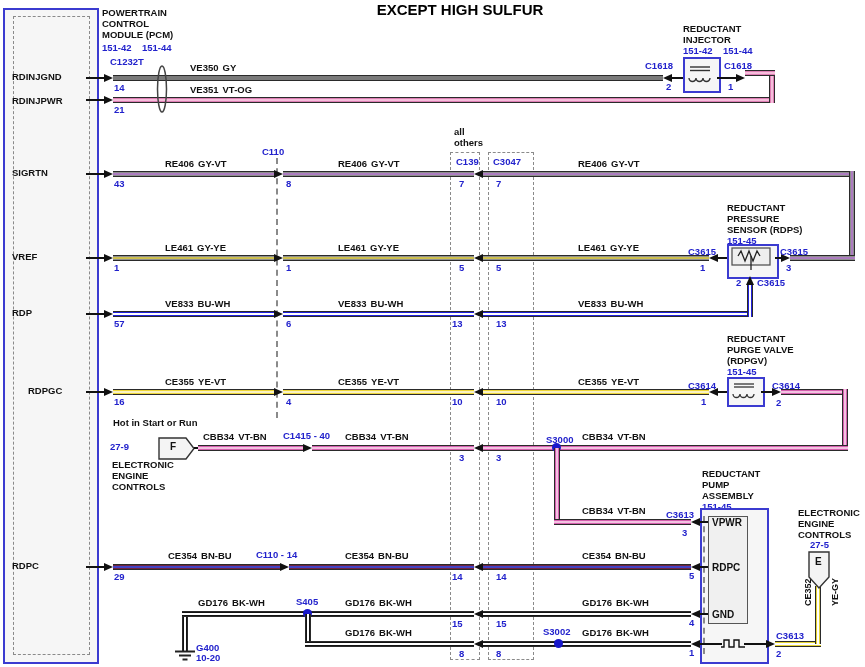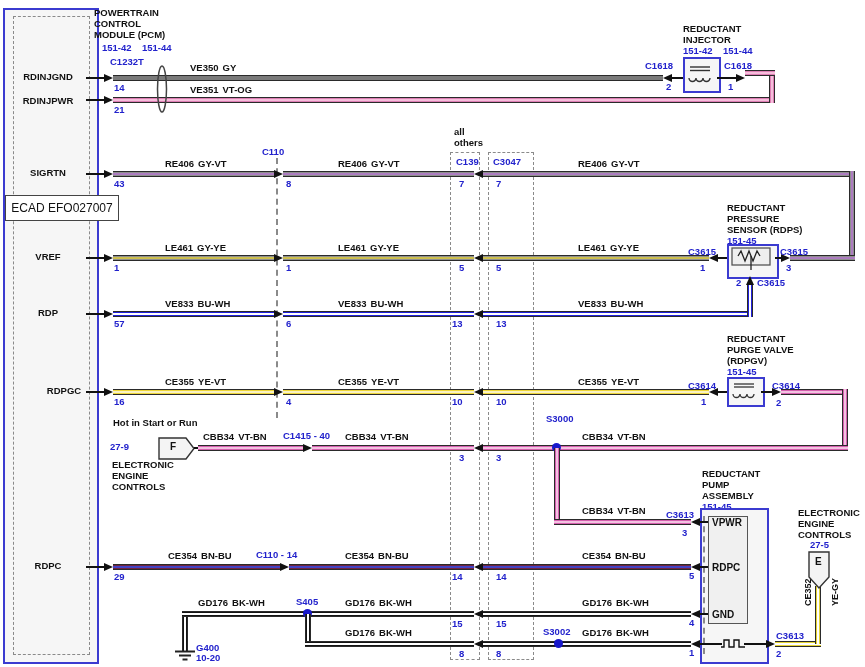--- a/index.html
+++ b/index.html
@@ -31,37 +31,38 @@
   .fv-yegy{background:linear-gradient(90deg,#e6d435 0 30%,#ffffff 30% 70%,#e6d435 70%)}
   .ar{position:absolute;width:0;height:0;border-top:4px solid transparent;border-bottom:4px solid transparent}
   .ar-r{border-left:9px solid #111}
   .ar-l{border-right:9px solid #111}
   .ar-u{position:absolute;width:0;height:0;border-left:4px solid transparent;border-right:4px solid transparent;border-bottom:9px solid #111}
   .dot{position:absolute;width:9px;height:9px;border-radius:50%;background:#1818cc}
   .stub{position:absolute;background:#111}
   .dashv{position:absolute;width:0;border-left:2px dashed #8a8a8a}
   .dbox{position:absolute;border:1.5px dashed #8a8a8a}
   .bluebox{position:absolute;border:2px solid #3b3bd0;background:#f6f6f6}
-  .pcml{position:absolute;width:72px;text-align:center;font:bold 9.5px "Liberation Sans",sans-serif;color:#111}
+  .pcml{position:absolute;width:72px;text-align:left;font:bold 9.5px "Liberation Sans",sans-serif;color:#111}
   .pump-t{position:absolute;font:bold 10px "Liberation Sans",sans-serif;color:#111}
   .vt{position:absolute;font:bold 9px "Liberation Sans",sans-serif;color:#111;
       transform:rotate(-90deg);transform-origin:0 0;white-space:nowrap}
   .ebox{position:absolute;border:1.5px solid #444;background:#fff;z-index:6;
         font:12px "Liberation Sans",sans-serif;color:#111;display:flex;align-items:center;justify-content:center}
   svg{position:absolute;overflow:visible}
 </style>
 </head>
 <body>
 
 <div id="stage">
 
+  <div class="title">EXCEPT HIGH SULFUR</div>
 
   <div class="bluebox" style="left:3px;top:8px;width:92px;height:652px"></div>
   <div class="dbox" style="left:13px;top:16px;width:75px;height:637px"></div>
-  <div class="t" style="left:94px;top:7px">POWERTRAIN
+  <div class="t" style="left:102px;top:7px">POWERTRAIN
 CONTROL
 MODULE (PCM)</div>
   <div class="b" style="left:102px;top:42px">151-42</div>
   <div class="b" style="left:142px;top:42px">151-44</div>
   <div class="b" style="left:110px;top:56px">C1232T</div>
 
   <div class="pcml" style="left:12px;top:71px">RDINJGND</div>
   <div class="pcml" style="left:12px;top:95px">RDINJPWR</div>
   <div class="pcml" style="left:12px;top:167px">SIGRTN</div>
   <div class="pcml" style="left:12px;top:251px">VREF</div>
@@ -84,23 +85,20 @@
   <div class="ar ar-r" style="left:104px;top:388px"></div>
   <div class="ar ar-r" style="left:104px;top:563px"></div>
   <div class="b" style="left:114px;top:82px">14</div>
   <div class="b" style="left:114px;top:104px">21</div>
   <div class="b" style="left:114px;top:178px">43</div>
   <div class="b" style="left:114px;top:262px">1</div>
   <div class="b" style="left:114px;top:318px">57</div>
   <div class="b" style="left:114px;top:396px">16</div>
   <div class="b" style="left:114px;top:571px">29</div>
 
-  <div class="ebox" style="left:5px;top:195px;width:112px;height:24px">
-    <span>ECAD EFO027007</span>
-  </div>
 
   <div class="wire f-gy" style="left:113px;top:75px;width:550px"></div>
   <div class="wl" style="left:190px;top:62px">
     <span>VE350</span>
       <span>GY</span>
   </div>
   <div class="wire f-vtog" style="left:113px;top:97px;width:662px"></div>
   <div class="wv fv-vtog" style="left:769px;top:70px;height:33px"></div>
   <div class="wire f-vtog" style="left:745px;top:70px;width:30px"></div>
   <div class="wl" style="left:190px;top:84px">
@@ -295,21 +293,21 @@
     <span>CBB34</span>
       <span>VT-BN</span>
     </div>
   <div class="wl" style="left:582px;top:431px">
     <span>CBB34</span>
       <span>VT-BN</span>
     </div>
   <div class="b" style="left:459px;top:452px">3</div>
   <div class="b" style="left:496px;top:452px">3</div>
   <div class="dot" style="left:552px;top:443px"></div>
-  <div class="b" style="left:546px;top:413px">S3000</div>
+  <div class="b" style="left:546px;top:434px">S3000</div>
 
   <div class="wv fv-vtbn" style="left:554px;top:448px;height:77px"></div>
   <div class="wire f-vtbn" style="left:554px;top:519px;width:137px"></div>
   <div class="ar ar-l" style="left:691px;top:518px"></div>
   <div class="wl" style="left:582px;top:505px">
     <span>CBB34</span>
       <span>VT-BN</span>
     </div>
   <div class="b" style="left:666px;top:509px">C3613</div>
   <div class="b" style="left:682px;top:527px">3</div>

